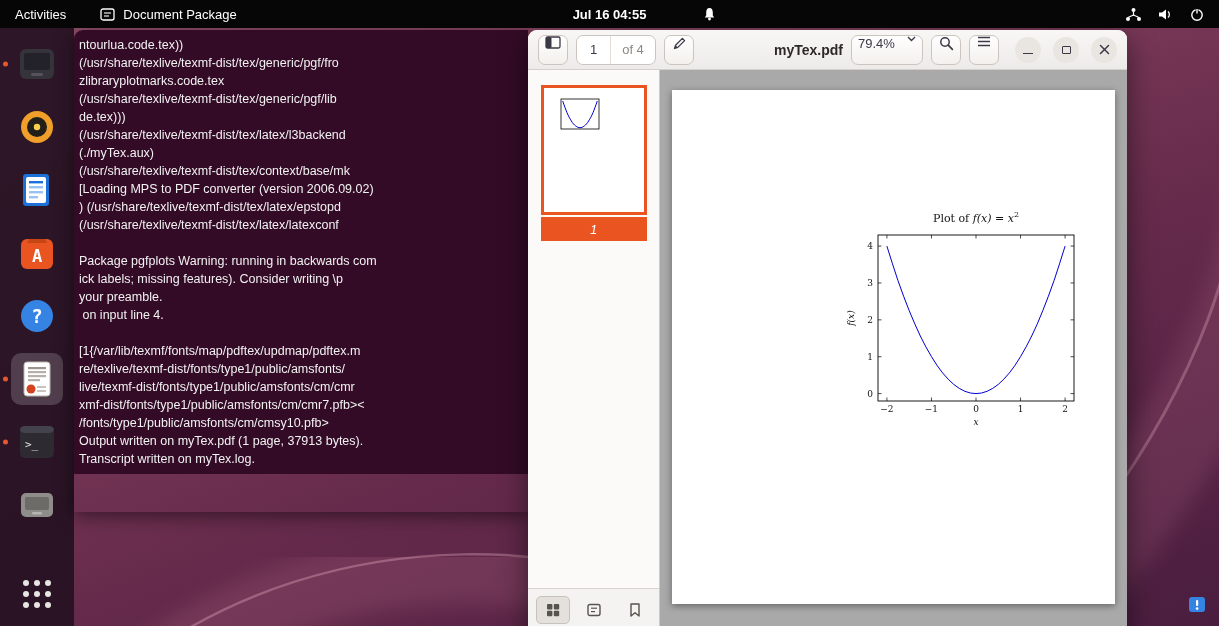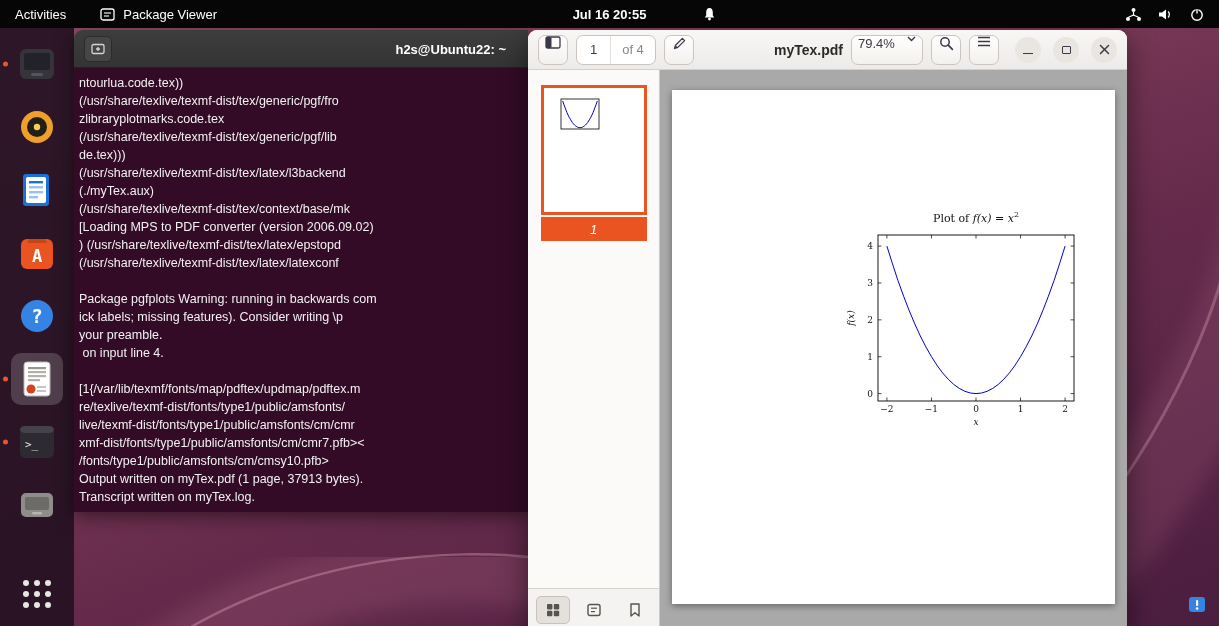--- a/index.html
+++ b/index.html
@@ -79,24 +79,24 @@
 
 <div class="topbar">
   <div class="tb-left">
     <span class="tbtn">Activities</span>
     <span class="tb-app tbtn">
       <svg width="15" height="13">
         <rect x="1" y="1" width="13" height="11" rx="2" fill="none" stroke="#fff" stroke-width="1.3"></rect>
         <line x1="4" y1="5" x2="11" y2="5" stroke="#fff" stroke-width="1.1"></line>
         <line x1="4" y1="8" x2="9" y2="8" stroke="#fff" stroke-width="1.1"></line>
       </svg>
-      <span>Package Viewer</span>
-    </span>
-  </div>
-  <span class="tb-center tbtn">Jul 16 20:55</span>
+      <span>Document Package</span>
+    </span>
+  </div>
+  <span class="tb-center tbtn">Jul 16 04:55</span>
   <span class="tb-bell">
     <svg width="15" height="16">
       <path d="M7.5 2 C5.2 2 4.2 4 4.2 6.4 L4.2 9.4 L2.8 11.4 L12.2 11.4 L10.8 9.4 L10.8 6.4 C10.8 4 9.8 2 7.5 2 Z" fill="#fff"></path>
       <circle cx="7.5" cy="13" r="1.4" fill="#fff"></circle>
     </svg>
   </span>
   <div class="tb-right">
     <svg width="17" height="15">
       <circle cx="8.5" cy="3" r="2" fill="#fff"></circle>
       <circle cx="3" cy="12" r="2" fill="#fff"></circle>
@@ -193,30 +193,20 @@
           <circle cx="28" cy="17" r="3"></circle>
         <circle cx="6" cy="28" r="3"></circle>
           <circle cx="17" cy="28" r="3"></circle>
           <circle cx="28" cy="28" r="3"></circle>
       </g>
     </svg>
   </div>
 </div>
 
 <div class="terminal">
-  <div class="term-header">
-    <span class="term-newtab">
-      <svg width="14" height="12">
-        <rect x="1" y="1.5" width="12" height="9" rx="1.5" fill="none" stroke="#d5d5d5" stroke-width="1.3"></rect>
-        <line x1="7" y1="4" x2="7" y2="8" stroke="#d5d5d5" stroke-width="1.3"></line>
-        <line x1="5" y1="6" x2="9" y2="6" stroke="#d5d5d5" stroke-width="1.3"></line>
-      </svg>
-    </span>
-    <span class="term-title">h2s@Ubuntu22: ~</span>
-  </div>
   <div class="term-body"><div>ntourlua.code.tex))</div><div>(/usr/share/texlive/texmf-dist/tex/generic/pgf/fro</div><div>zlibraryplotmarks.code.tex</div><div>(/usr/share/texlive/texmf-dist/tex/generic/pgf/lib</div><div>de.tex)))</div><div>(/usr/share/texlive/texmf-dist/tex/latex/l3backend</div><div>(./myTex.aux)</div><div>(/usr/share/texlive/texmf-dist/tex/context/base/mk</div><div>[Loading MPS to PDF converter (version 2006.09.02)</div><div>) (/usr/share/texlive/texmf-dist/tex/latex/epstopd</div><div>(/usr/share/texlive/texmf-dist/tex/latex/latexconf</div><div>&nbsp;</div><div>Package pgfplots Warning: running in backwards com</div><div>ick labels; missing features). Consider writing \p</div><div>your preamble.</div><div> on input line 4.</div><div>&nbsp;</div><div>[1{/var/lib/texmf/fonts/map/pdftex/updmap/pdftex.m</div><div>re/texlive/texmf-dist/fonts/type1/public/amsfonts/</div><div>live/texmf-dist/fonts/type1/public/amsfonts/cm/cmr</div><div>xmf-dist/fonts/type1/public/amsfonts/cm/cmr7.pfb&gt;&lt;</div><div>/fonts/type1/public/amsfonts/cm/cmsy10.pfb&gt;</div><div>Output written on myTex.pdf (1 page, 37913 bytes).</div><div>Transcript written on myTex.log.</div></div>
 </div>
 
 <div class="viewer">
   <div class="vheader">
     <span class="hbtn">
       <svg width="16" height="13">
         <rect x="1" y="1" width="14" height="11" rx="1.5" fill="none" stroke="#3d3846" stroke-width="1.3"></rect>
         <rect x="1" y="1" width="5.5" height="11" rx="1.5" fill="#3d3846"></rect>
       </svg>

